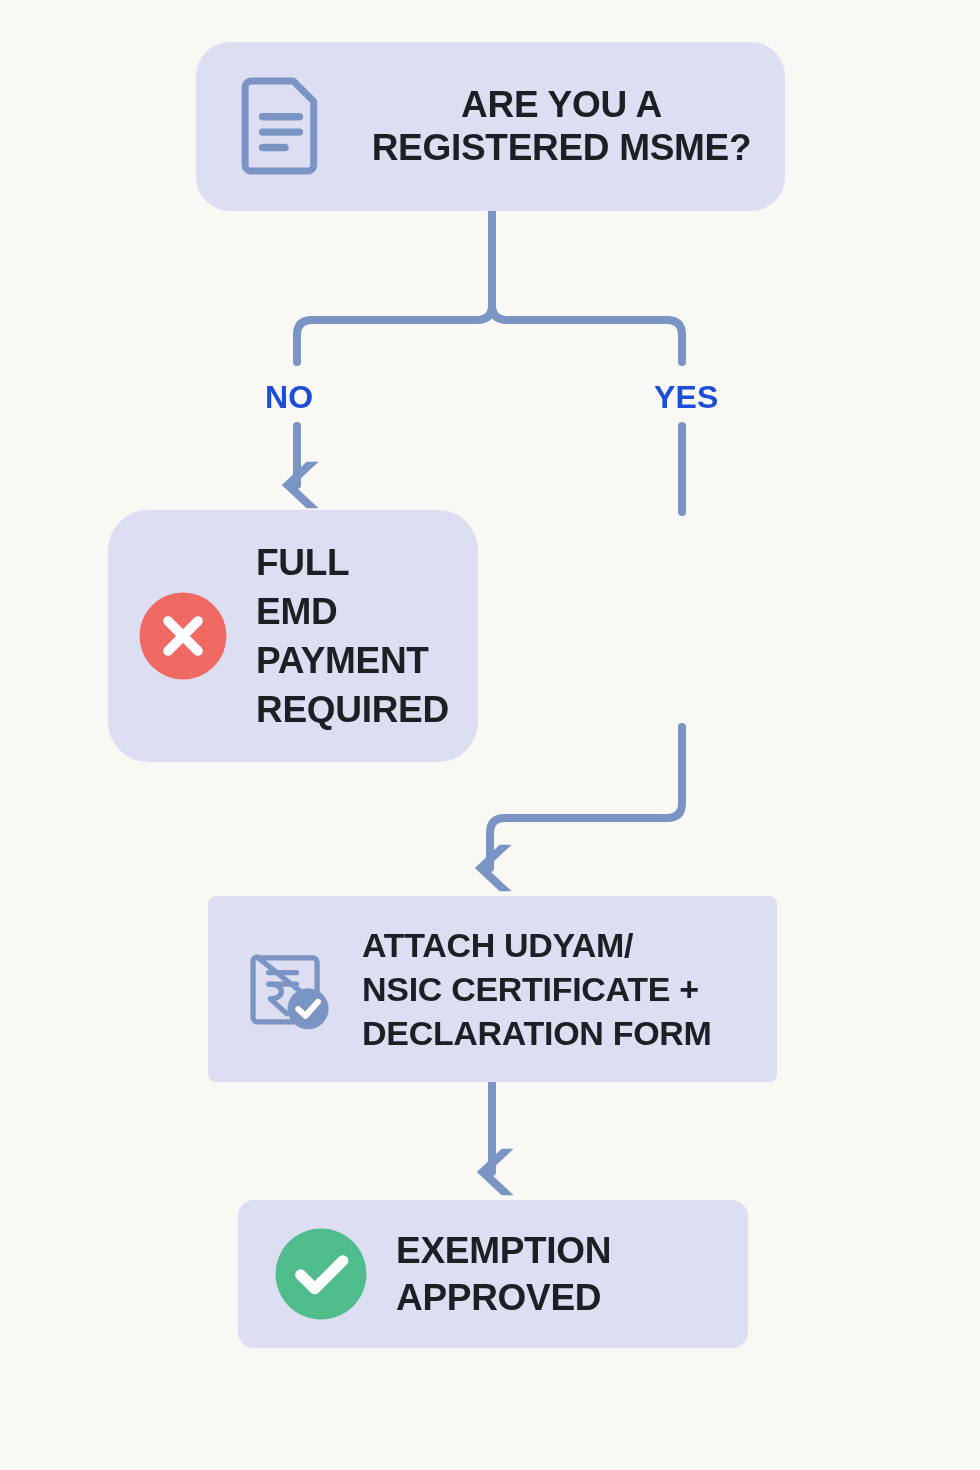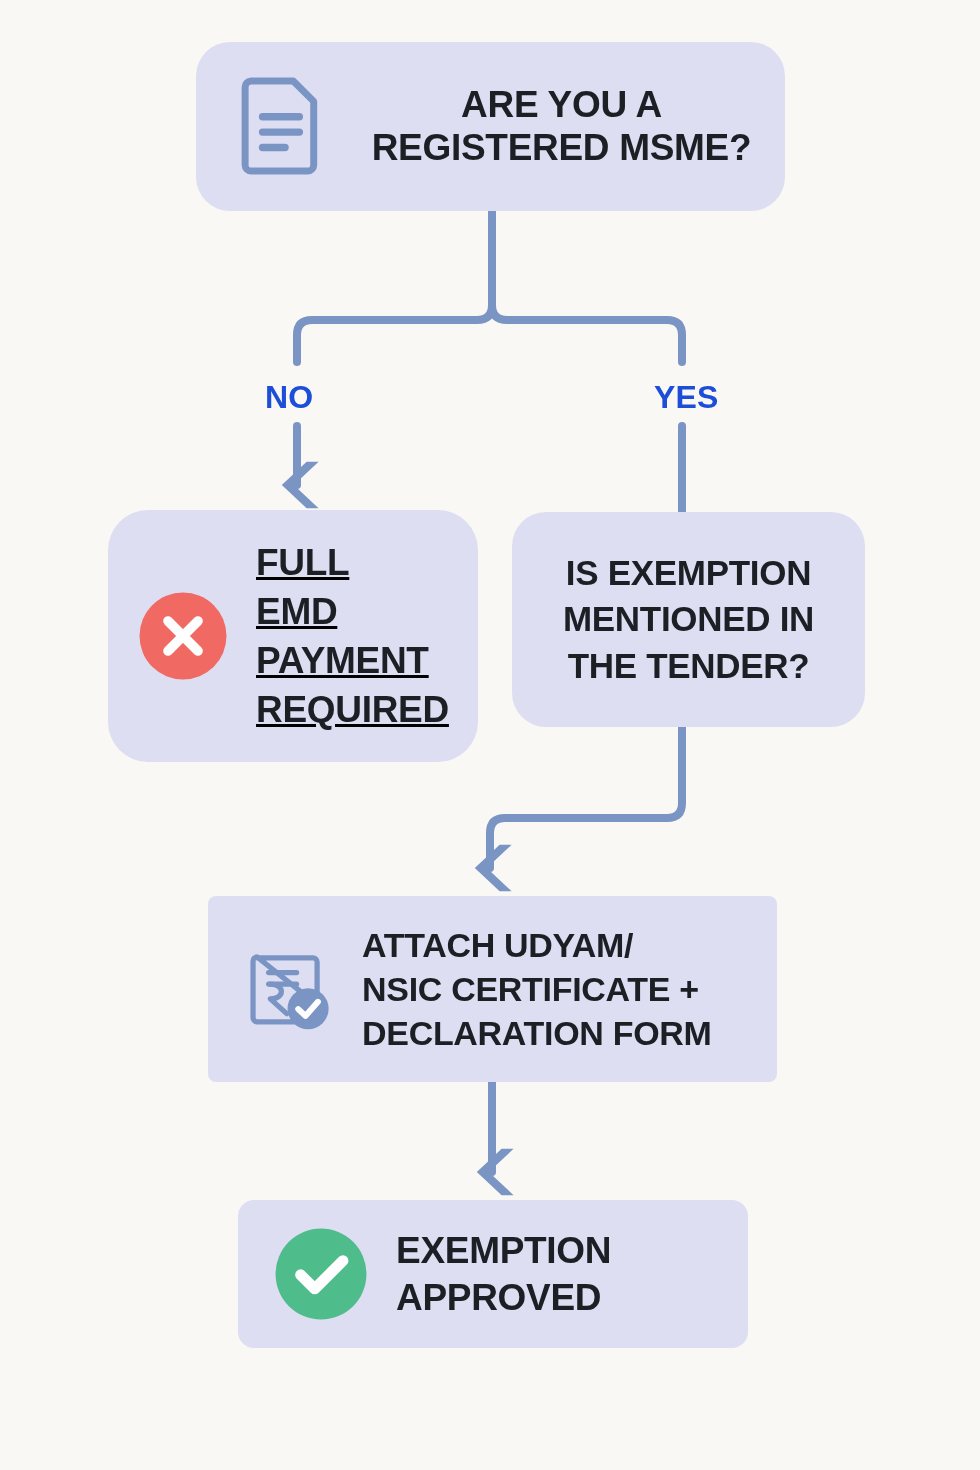--- a/index.html
+++ b/index.html
@@ -53,21 +53,20 @@
     font-size: 37px;
     text-align: center;
     flex: 1;
   }
   
   #node-emd {
     left: 108px; top: 510px; width: 370px; height: 252px;
     padding: 0 14px 0 30px;
     gap: 28px;
     border-radius: 40px;
-    text-decoration: underline;
   }
   #node-emd .node-text {
     font-size: 37px;
     text-align: left;
     line-height: 1.33;
   }
   
   #node-exemption {
     left: 512px; top: 512px; width: 353px; height: 215px;
     padding: 0 14px;
@@ -173,25 +172,20 @@
         <circle cx="30" cy="30" r="29" fill="#F06A63"></circle>
         <path d="M20,20 L40,40 M40,20 L20,40" stroke="#FFFFFF" stroke-width="6.4" stroke-linecap="round"></path>
       </svg>
     </span>
     <span class="node-text">FULL
 EMD
 PAYMENT
 REQUIRED</span>
   </div>
 
-  <div class="node" id="node-exemption">
-    <span class="node-text">IS EXEMPTION
-MENTIONED IN
-THE TENDER?</span>
-  </div>
 
   <div class="node" id="node-attach">
     <span class="icon-wrap">
       <svg width="92" height="92" viewBox="0 0 56 56" xmlns="http://www.w3.org/2000/svg">
         <path d="M8,9 h34 a2.5,2.5 0 0 1 2.5,2.5 v26 M44.5,37.5 v8 a2.5,2.5 0 0 1 -2.5,2.5 h-34 a2.5,2.5 0 0 1 -2.5,-2.5 v-34.5 a2.5,2.5 0 0 1 2.5,-2.5 z" fill="none" stroke="#7A95C4" stroke-width="3.2" stroke-linejoin="round" stroke-linecap="round"></path>
         <line x1="15" y1="18" x2="32" y2="18" stroke="#7A95C4" stroke-width="3.2" stroke-linecap="round"></line>
         <line x1="15" y1="25" x2="32" y2="25" stroke="#7A95C4" stroke-width="3.2" stroke-linecap="round"></line>
         <path d="M16,25 C25,25 25,34 16,34 L26,43" fill="none" stroke="#7A95C4" stroke-width="3.2" stroke-linecap="round" stroke-linejoin="round"></path>
         <circle cx="39" cy="40" r="12.5" fill="#7A95C4"></circle>
         <path d="M33,40.2 L37.4,44.4 L45,35.8" fill="none" stroke="#FFFFFF" stroke-width="3.6" stroke-linecap="round" stroke-linejoin="round"></path>

